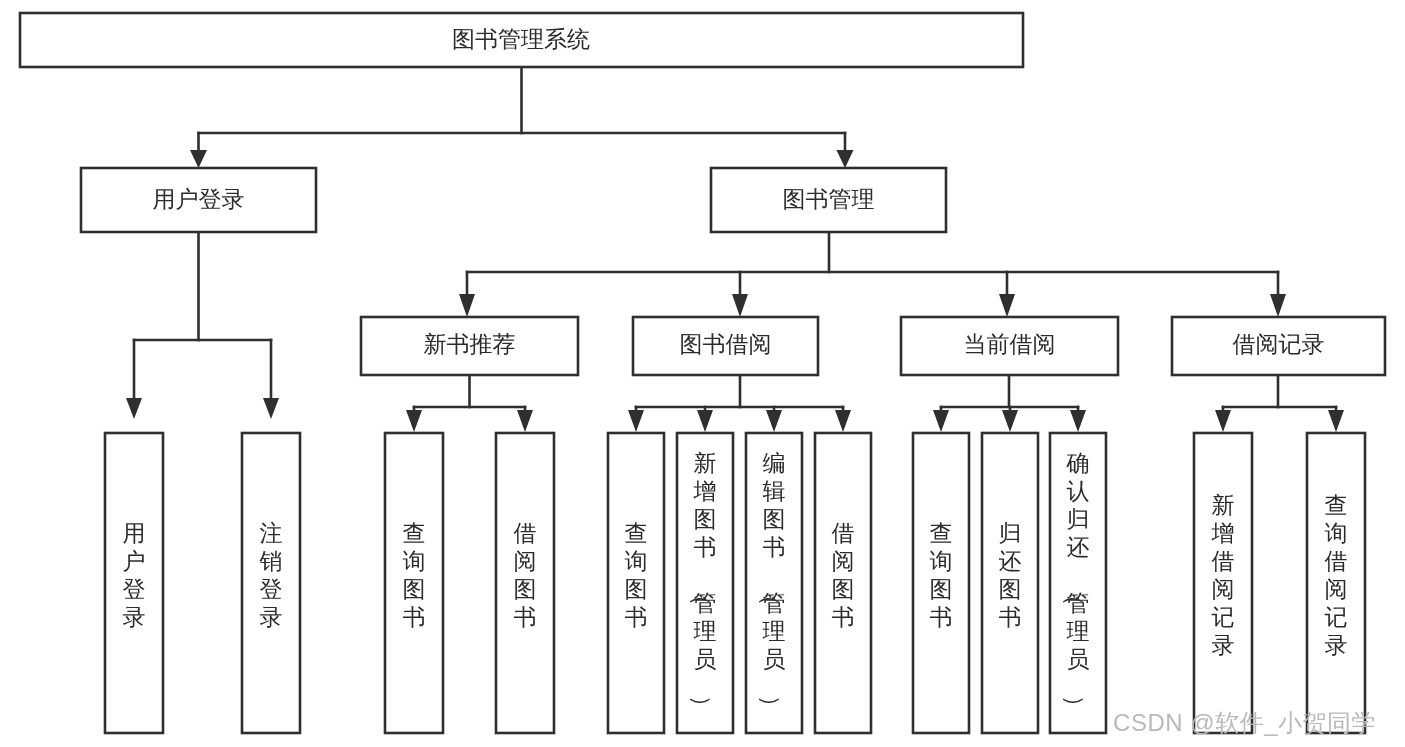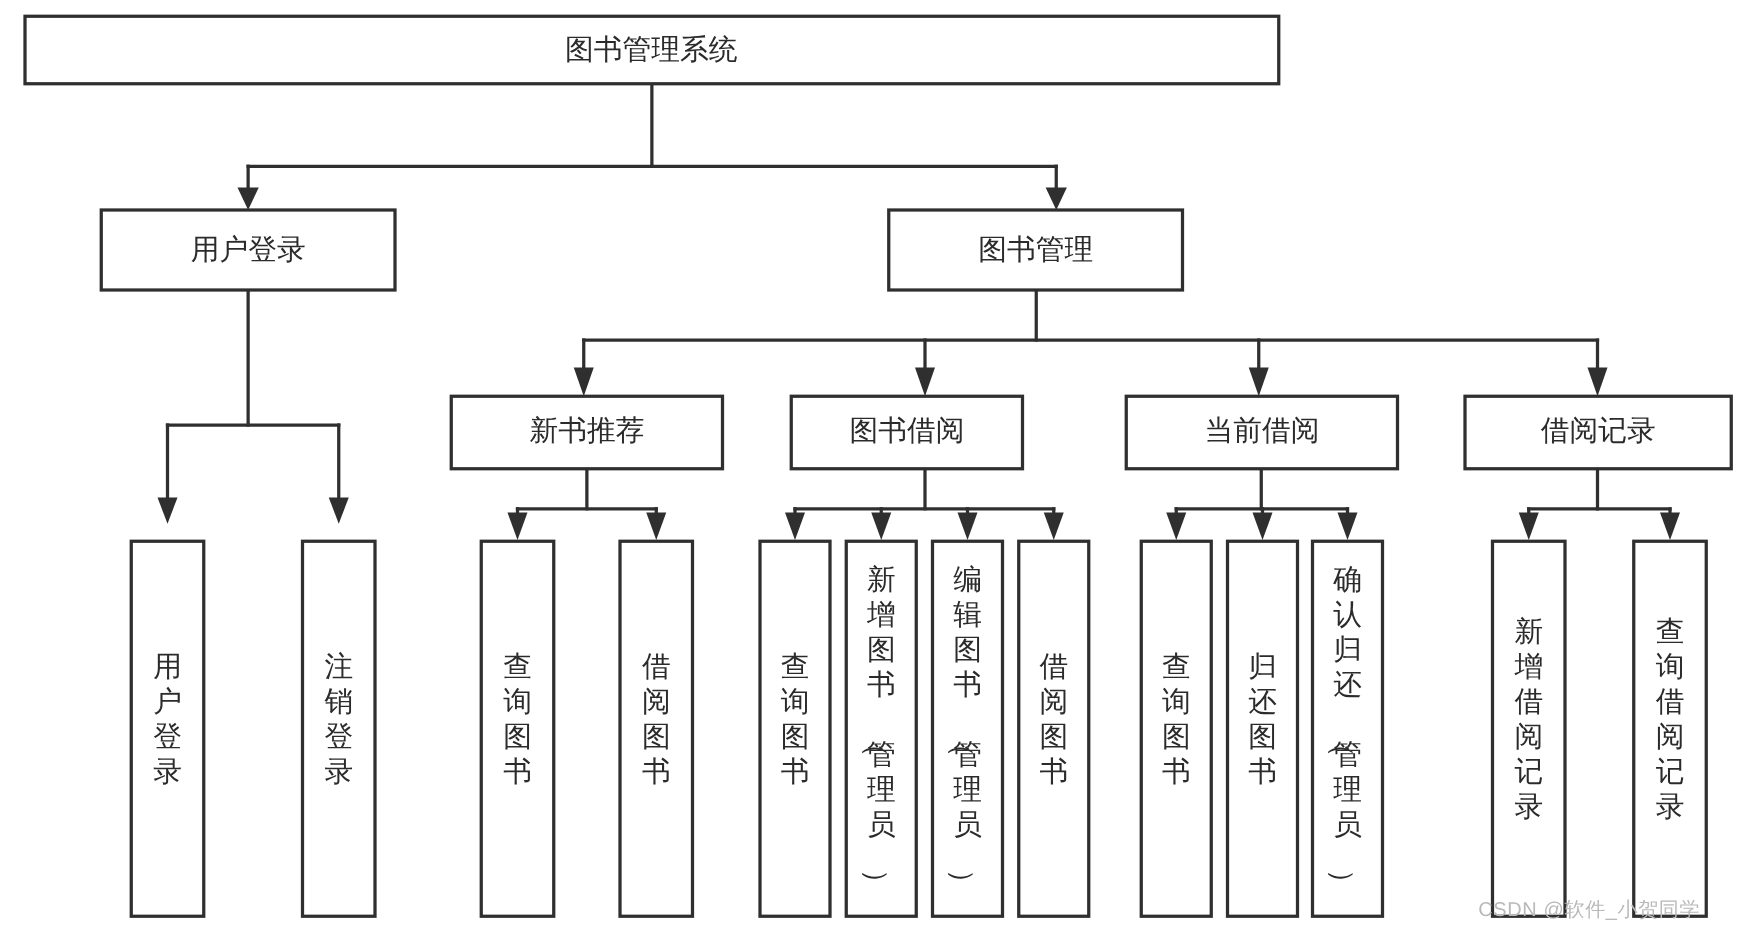--- a/index.html
+++ b/index.html
@@ -51,24 +51,24 @@
     stroke-width: 2.6;
     stroke-linecap: square;
     stroke-linejoin: miter;
   }
   .arrow-head {
     fill: #2f2f2f;
     stroke: none;
   }
   .watermark-text {
     position: absolute;
-    right: 24px;
+    right: 8px;
     bottom: 8px;
     font-family: "Liberation Sans", "DejaVu Sans", sans-serif;
-    font-size: 16px;
+    font-size: 24px;
     color: #b9b9b9;
     letter-spacing: 0.5px;
     white-space: nowrap;
     pointer-events: none;
   }
 </style>
 </head>
 <body>
 
 <div id="diagram-root">

